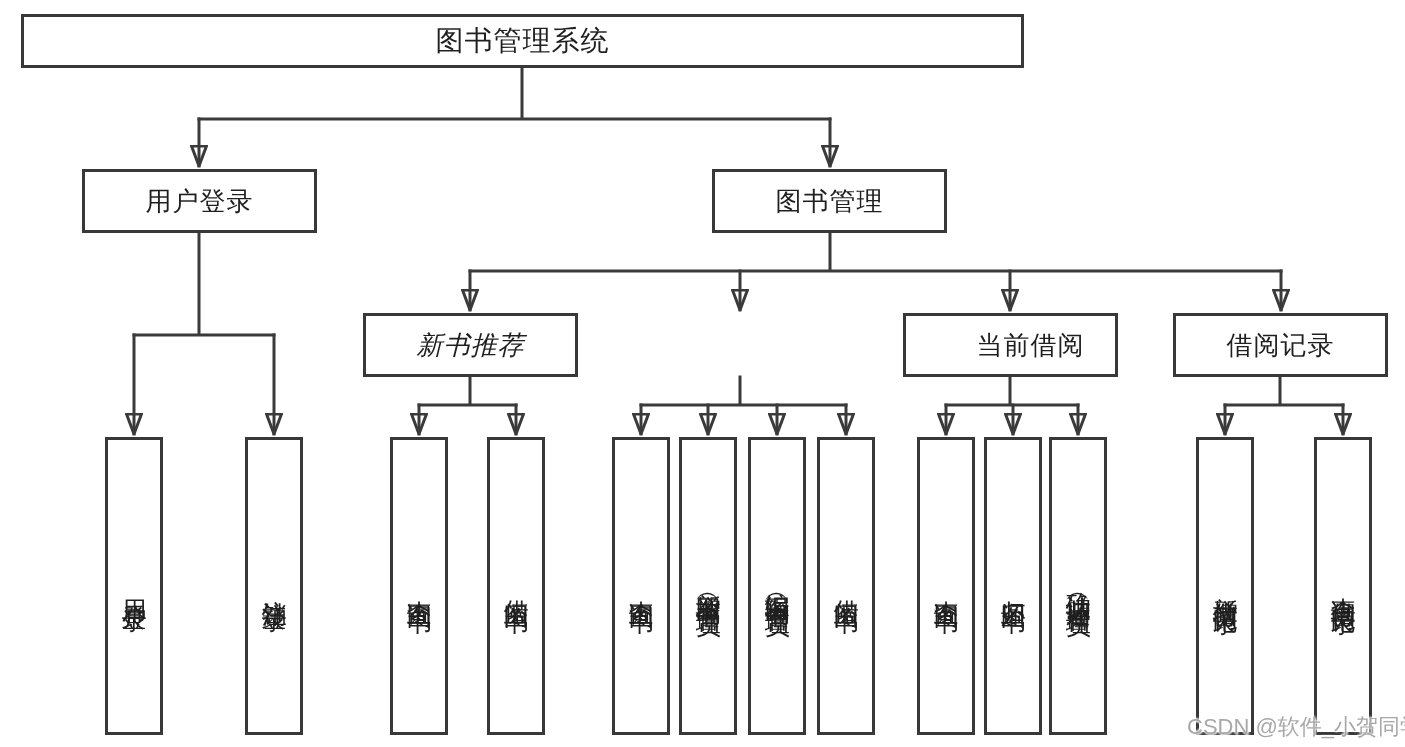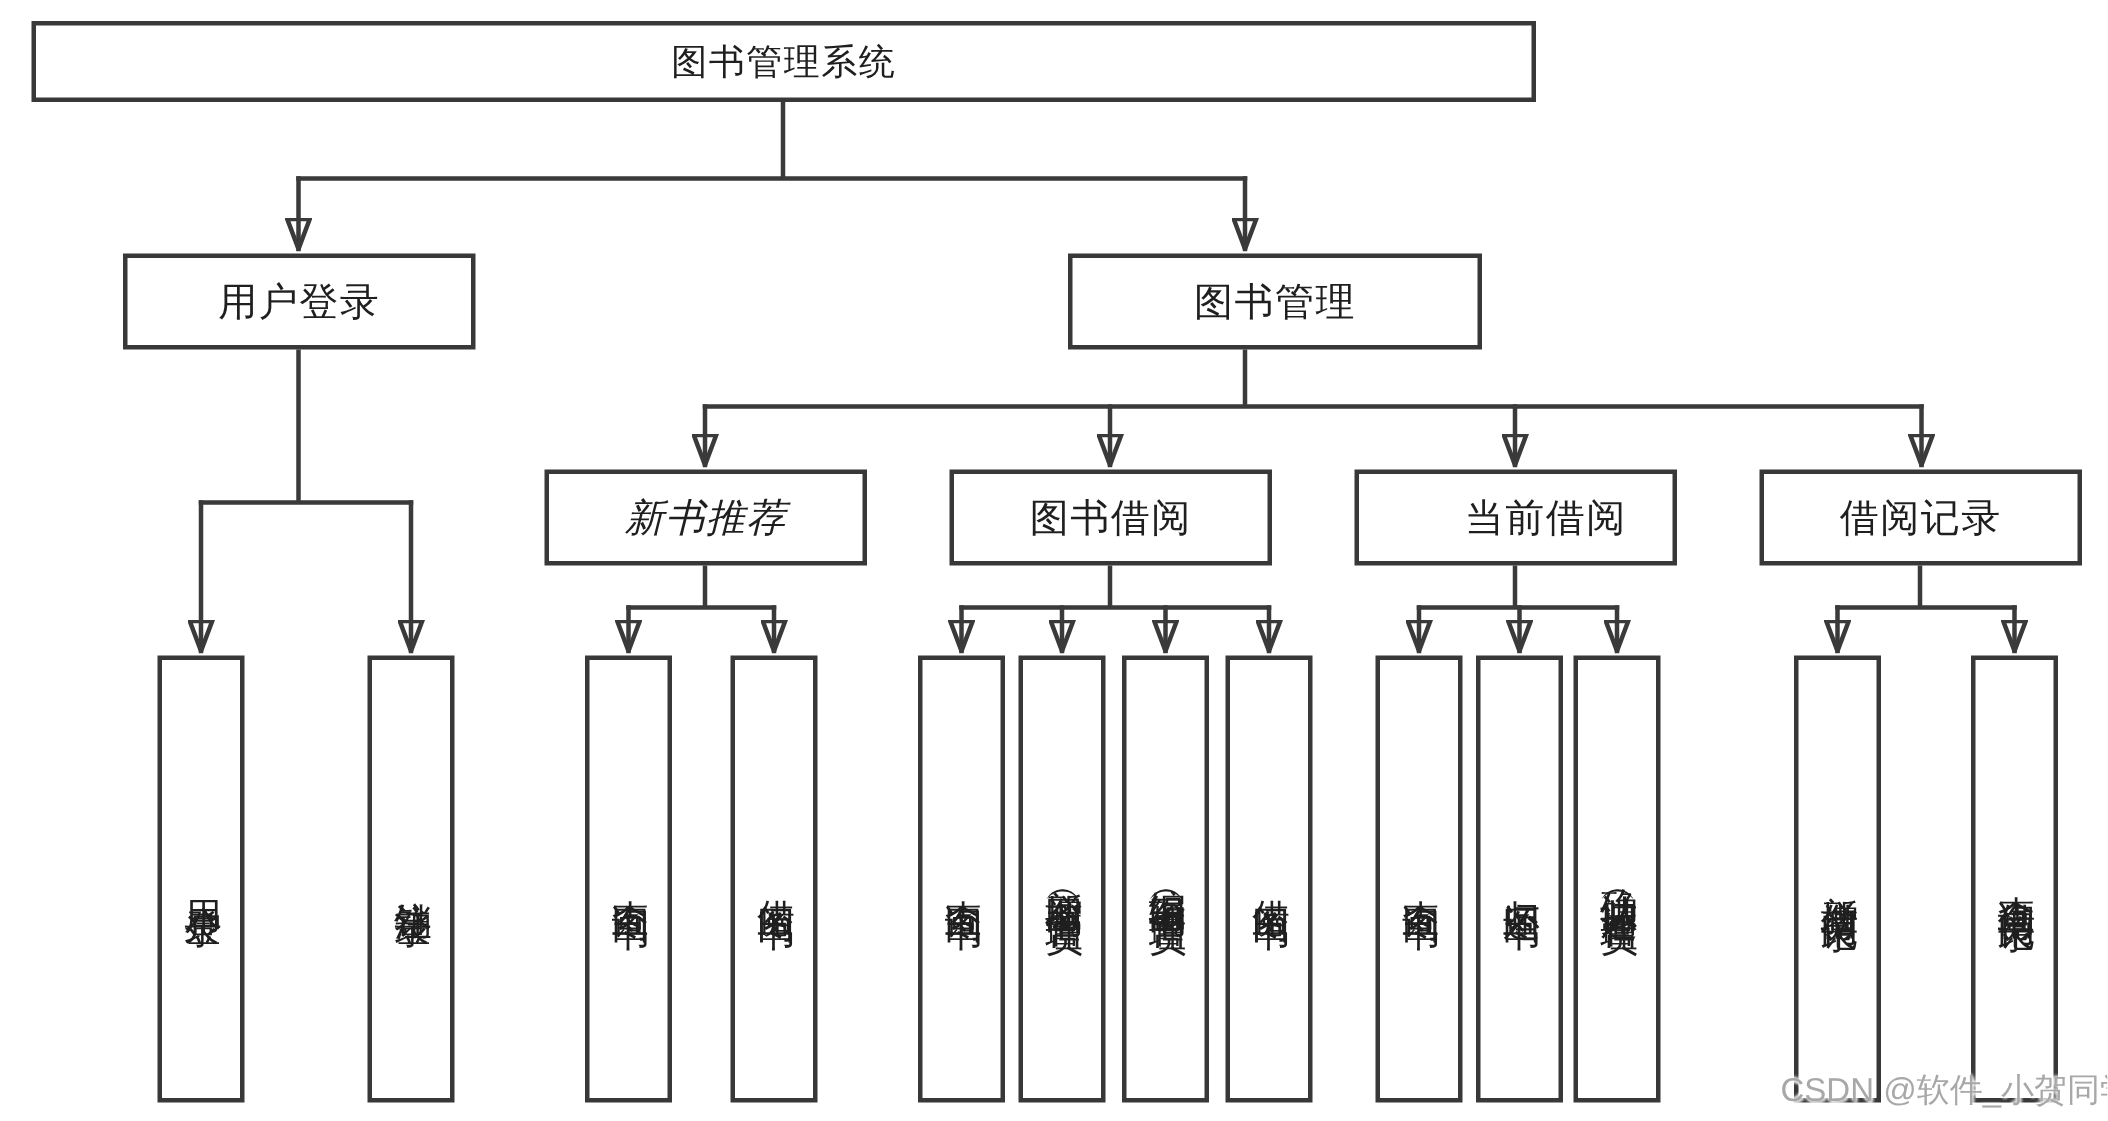--- a/index.html
+++ b/index.html
@@ -31,23 +31,23 @@
   }
   .h { font-size: 26px; letter-spacing: 1px; white-space: nowrap; }
   .v {
     writing-mode: vertical-rl;
     text-orientation: mixed;
     font-size: 25px;
     letter-spacing: 3px;
     line-height: 1.1;
   }
   
-  .n-root    { left: 21px;  top: 14px;  width: 1003px; height: 54px; font-size: 24px; }
+  .n-root    { left: 21px;  top: 14px;  width: 1003px; height: 54px; font-size: 28px; }
   .n-user    { left: 82px;  top: 169px; width: 235px;  height: 64px; }
-  .n-mgmt    { left: 712px; top: 169px; width: 276px;  height: 64px; }
+  .n-mgmt    { left: 712px; top: 169px; width: 235px;  height: 64px; }
   .n-new     { left: 363px; top: 313px; width: 215px;  height: 64px; font-style: italic; }
   .n-borrow  { left: 633px; top: 313px; width: 215px;  height: 64px; }
   .n-current { left: 903px; top: 313px; width: 215px;  height: 64px; padding-left: 40px; }
   .n-record  { left: 1173px;top: 313px; width: 215px;  height: 64px; text-align: center; }
   .leaf      { top: 437px; width: 58px; height: 298px; }
   .lf-1  { left: 105px; }
   .lf-2  { left: 245px; }
   .lf-3  { left: 390px; }
   .lf-4  { left: 487px; }
   .lf-5  { left: 612px; }
@@ -129,21 +129,20 @@
       <line x1="1343" y1="405" x2="1343" y2="434" marker-end="url(#arw)"></line>
     </g>
   </svg>
 
   <div class="box h n-root">图书管理系统</div>
 
   <div class="box h n-user">用户登录</div>
   <div class="box h n-mgmt">图书管理</div>
 
   <div class="box h n-new">新书推荐</div>
-  <div class="box h n-borrow">图书借阅</div>
   <div class="box h n-current">当前借阅</div>
   <div class="box h n-record">借阅记录</div>
 
   <div class="box v leaf lf-1">用户登录</div>
   <div class="box v leaf lf-2">注销登录</div>
 
   <div class="box v leaf lf-3">查询图书</div>
   <div class="box v leaf lf-4">借阅图书</div>
 
   <div class="box v leaf lf-5">查询图书</div>

